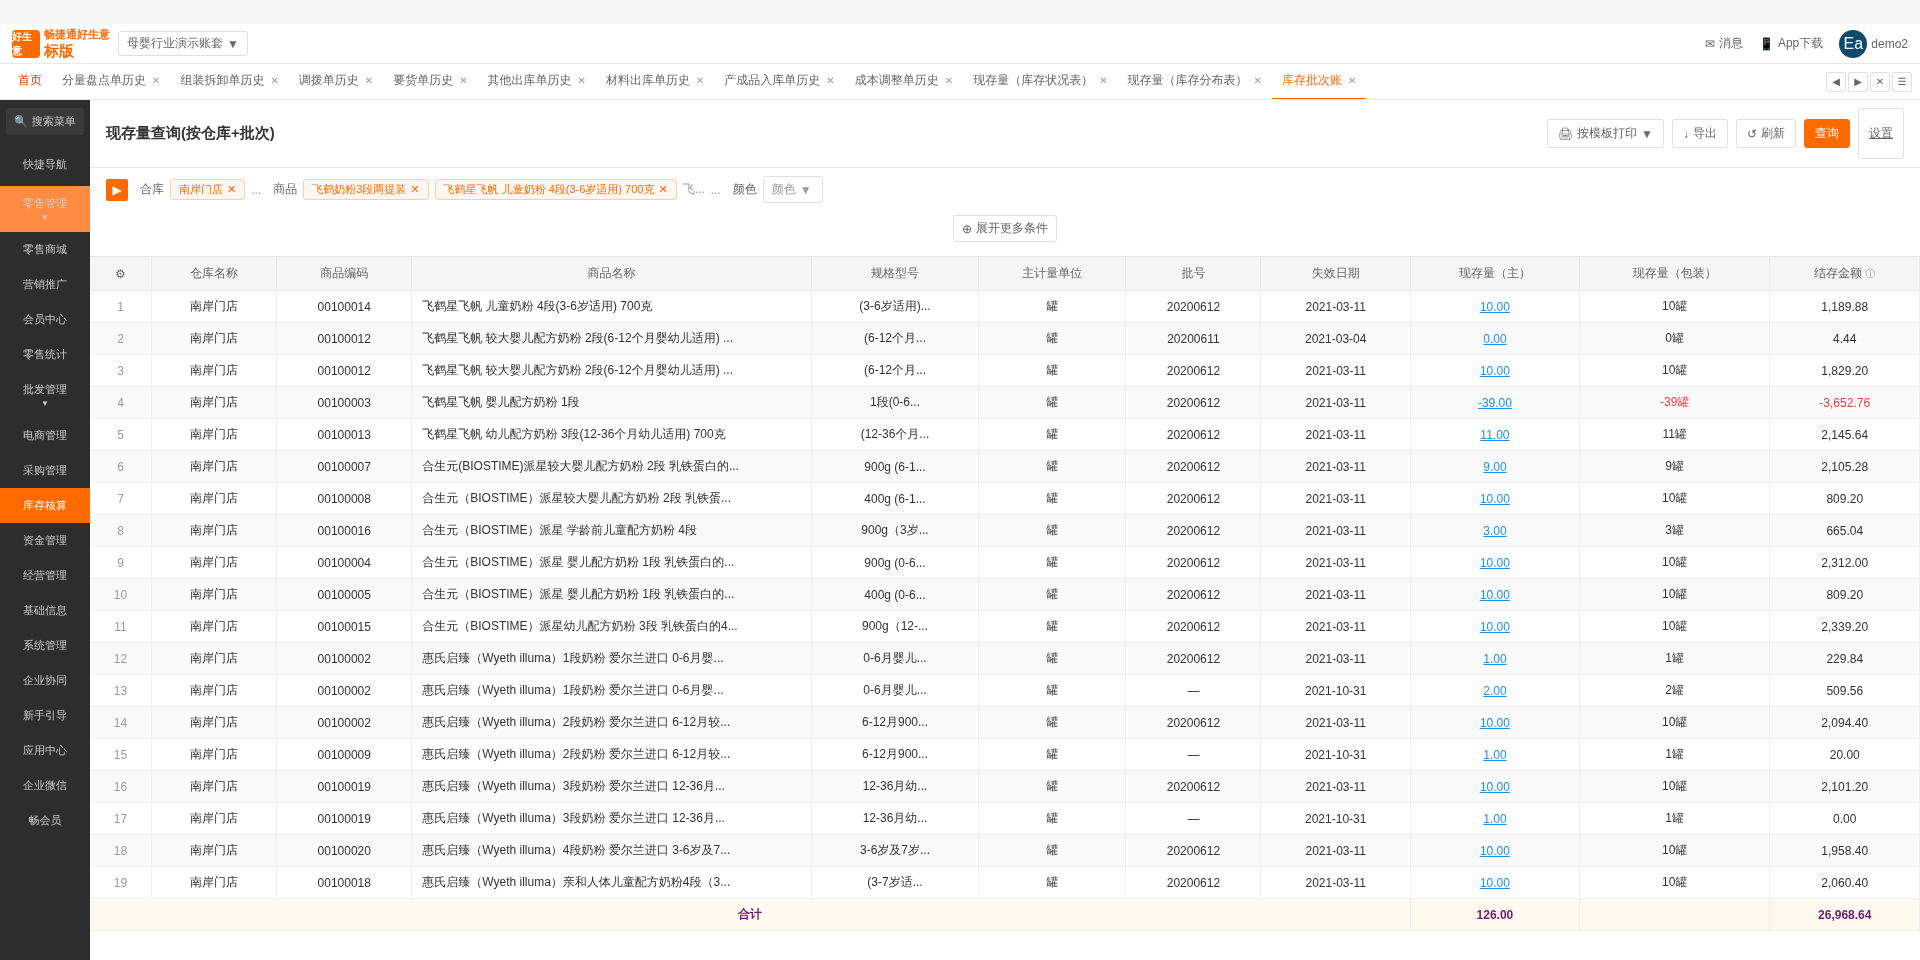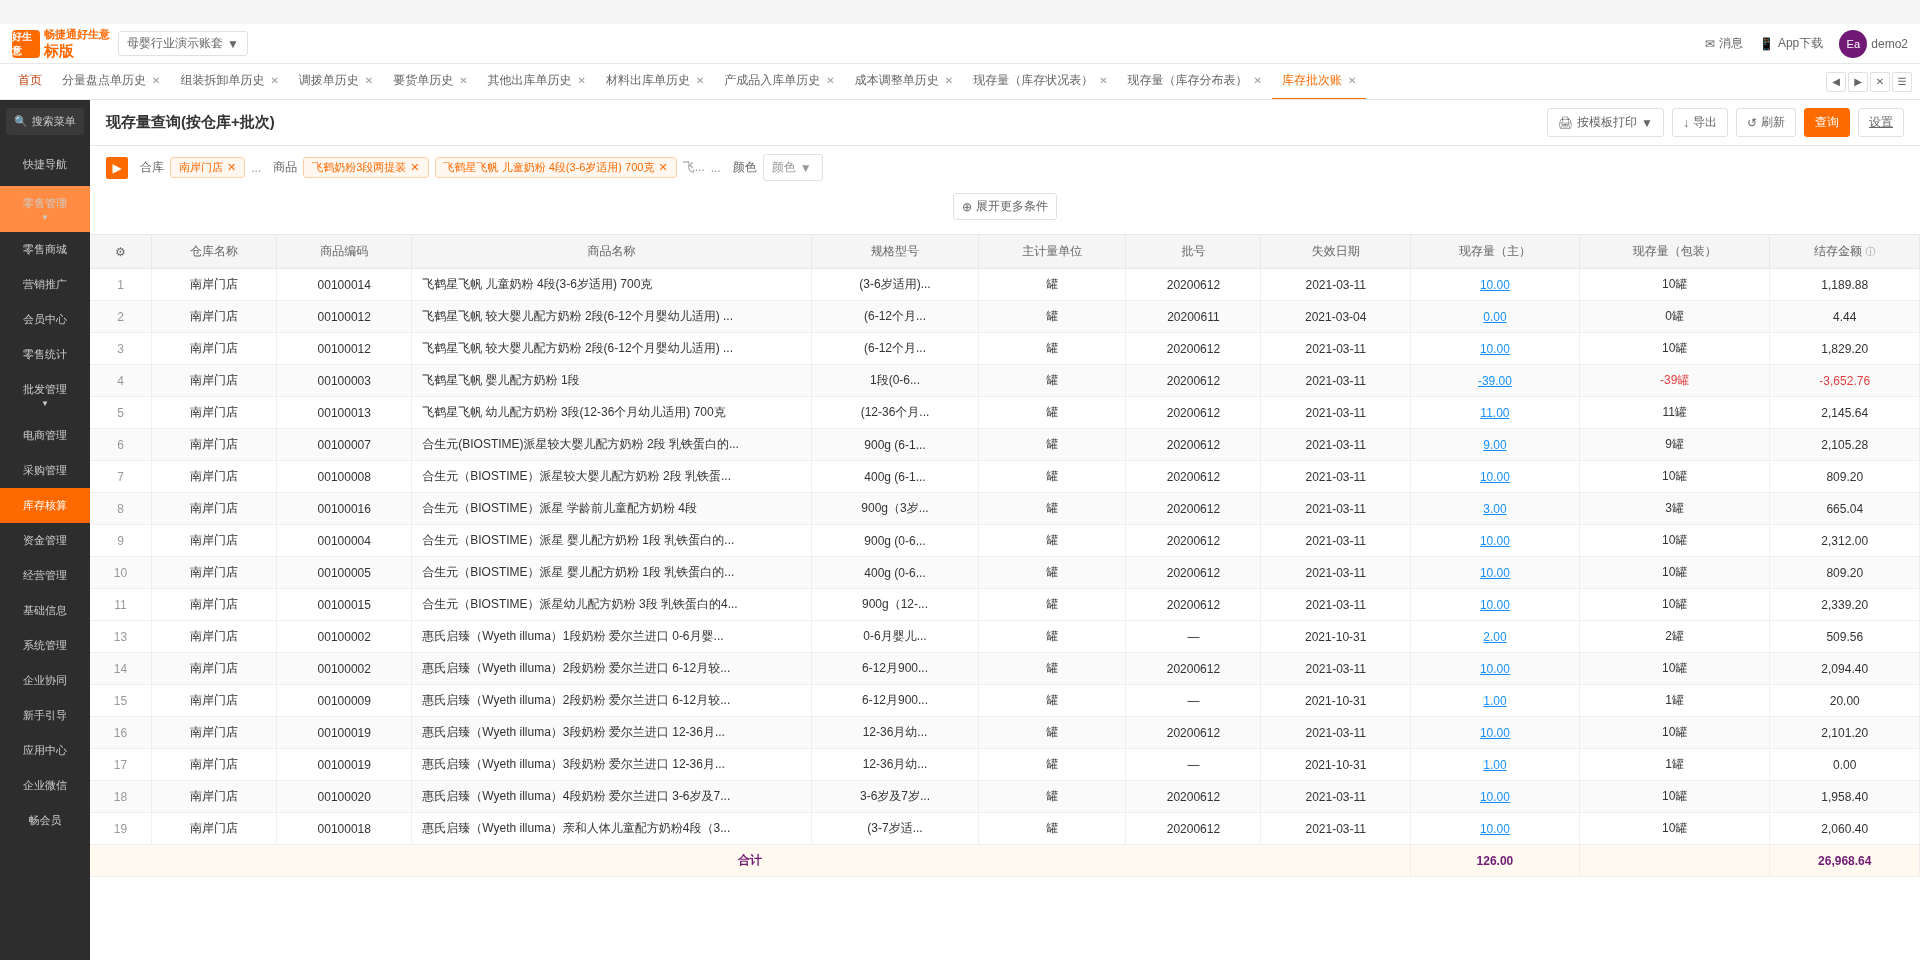--- a/index.html
+++ b/index.html
@@ -15,21 +15,21 @@
       border-bottom: 1px solid #e8e8e8;
       justify-content: space-between;
       margin-top: 24px;
     }
     .top-bar-left { display: flex; align-items: center; gap: 8px; }
     .logo { color: #ff6a00; font-weight: bold; font-size: 13px; display: flex; align-items: center; gap: 4px; }
     .logo-icon { width: 28px; height: 28px; background: #ff6a00; border-radius: 4px; display: flex; align-items: center; justify-content: center; color: #fff; font-size: 10px; }
     .industry-select { display: flex; align-items: center; gap: 4px; color: #666; font-size: 12px; cursor: pointer; border: 1px solid #e0e0e0; padding: 3px 8px; border-radius: 3px; }
     .top-bar-right { display: flex; align-items: center; gap: 16px; }
     .top-bar-btn { display: flex; align-items: center; gap: 4px; color: #666; font-size: 12px; cursor: pointer; }
-    .user-avatar { width: 28px; height: 28px; background: #701a75; border-radius: 50%; display: flex; align-items: center; justify-content: center; color: #fff; font-size: 11px; }
+    .user-avatar { width: 28px; height: 28px; background: #0c4a6e; border-radius: 50%; display: flex; align-items: center; justify-content: center; color: #fff; font-size: 16px; }
 
     
     .nav-tabs {
       background: #fff;
       border-bottom: 1px solid #e8e8e8;
       display: flex;
       align-items: center;
       padding: 0 8px;
       height: 36px;
       overflow: hidden;
@@ -144,21 +144,21 @@
     ::-webkit-scrollbar-thumb { background: #ccc; border-radius: 3px; }
 
     .orange-arrow {
       width: 22px; height: 22px; background: #ff6a00; color: #fff;
       display: flex; align-items: center; justify-content: center;
       border-radius: 2px; cursor: pointer; font-size: 12px; flex-shrink: 0;
     }
 
     .settings-btn {
       background: #fff; border: 1px solid #e0e0e0; color: #666;
-      padding: 5px 10px; border-radius: 3px; cursor: pointer; font-size: 12px; text-decoration: underline;
+      padding: 16px 10px; border-radius: 3px; cursor: pointer; font-size: 12px; text-decoration: underline;
     }
   </style>
 </head>
 <body>
 
 <div class="top-bar">
   <div class="top-bar-left">
     <div class="logo">
       <div class="logo-icon">好生意</div>
       <div>
@@ -499,20 +499,33 @@
               <td>00100015</td>
               <td class="td-name" title="合生元（BIOSTIME）派星幼儿配方奶粉 3段 乳铁蛋白的4...">合生元（BIOSTIME）派星幼儿配方奶粉 3段 乳铁蛋白的4...</td>
               <td>900g（12-...</td>
               <td>罐</td>
               <td>20200612</td>
               <td>2021-03-11</td>
               <td class="td-link">10.00</td>
               <td>10罐</td>
               <td>2,339.20</td>
             </tr>
+            <tr style="background: rgb(250, 250, 250);">
+              <td class="row-num">12</td>
+              <td>南岸门店</td>
+              <td>00100002</td>
+              <td class="td-name" title="惠氏启臻（Wyeth illuma）1段奶粉 爱尔兰进口 0-6月婴...">惠氏启臻（Wyeth illuma）1段奶粉 爱尔兰进口 0-6月婴...</td>
+              <td>0-6月婴儿...</td>
+              <td>罐</td>
+              <td>20200612</td>
+              <td>2021-03-11</td>
+              <td class="td-link">1.00</td>
+              <td>1罐</td>
+              <td>229.84</td>
+            </tr>
             <tr style="background: rgb(255, 255, 255);">
               <td class="row-num">13</td>
               <td>南岸门店</td>
               <td>00100002</td>
               <td class="td-name" title="惠氏启臻（Wyeth illuma）1段奶粉 爱尔兰进口 0-6月婴...">惠氏启臻（Wyeth illuma）1段奶粉 爱尔兰进口 0-6月婴...</td>
               <td>0-6月婴儿...</td>
               <td>罐</td>
               <td>—</td>
               <td>2021-10-31</td>
               <td class="td-link">2.00</td>

